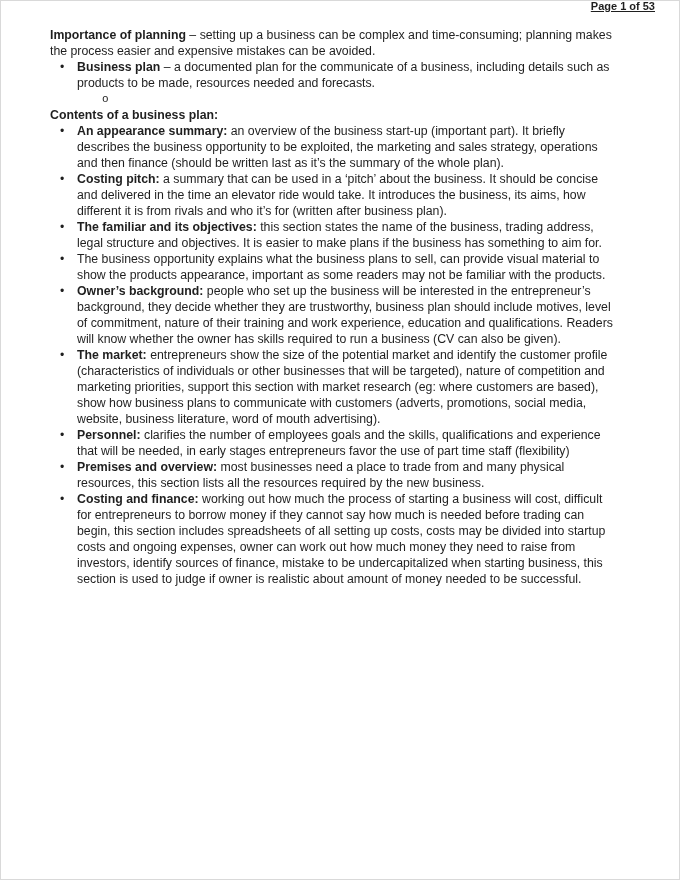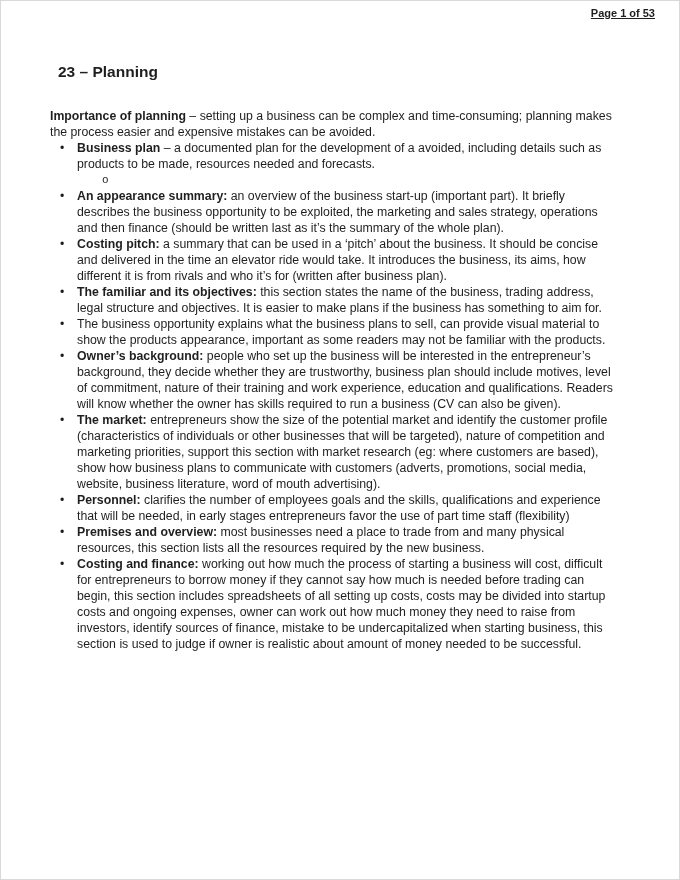--- a/index.html
+++ b/index.html
@@ -9,21 +9,21 @@
     height: 880px;
     box-sizing: border-box;
     background: #ffffff;
     overflow: hidden;
     box-shadow: inset 0 0 0 1px #d9d9d9;
     font-family: "Liberation Sans", sans-serif;
     color: #1f1f1f;
   }
   .page-header {
     position: absolute;
-    top: 7px;
+    top: 0;
     right: 25px;
     font-size: 11px;
     font-weight: bold;
     text-decoration: underline;
     color: #1f1f1f;
   }
   .doc-title {
     margin: 62px 0 0 58px;
     font-size: 15.5px;
     font-weight: bold;
@@ -54,35 +54,35 @@
 </style>
 </head>
 <body>
 
 <div class="page">
 
   <div class="page-header">
     <span>Page 1 of 53</span>
   </div>
 
-  <h1 class="doc-title">23 – Planning</h1>
 
   <div class="content">
 
     <p class="para"><b>Importance of planning</b><span> – setting up a business can be complex and time-consuming; planning makes the process easier and expensive mistakes can be avoided.</span></p>
 
     <div class="bullet lvl1">
       <span class="marker">•</span>
-      <span class="btext"><b>Business plan</b><span> – a documented plan for the development of a avoided, including details such as products to be made, resources needed and forecasts.</span></span>
+      <span class="btext"><b>Business plan</b><span> – a documented plan for the communicate of a business, including details such as products to be made, resources needed and forecasts.</span></span>
     </div>
 
     <div class="bullet lvl2">
       <span class="marker">o</span>
     </div>
 
+    <p class="heading">Contents of a business plan:</p>
 
     <div class="bullet lvl1">
       <span class="marker">•</span>
       <span class="btext"><b>An appearance summary:</b><span> an overview of the business start-up (important part). It briefly describes the business opportunity to be exploited, the marketing and sales strategy, operations and then finance (should be written last as it’s the summary of the whole plan).</span></span>
     </div>
 
     <div class="bullet lvl1">
       <span class="marker">•</span>
       <span class="btext"><b>Costing pitch:</b><span> a summary that can be used in a ‘pitch’ about the business. It should be concise and delivered in the time an elevator ride would take. It introduces the business, its aims, how different it is from rivals and who it’s for (written after business plan).</span></span>
     </div>

